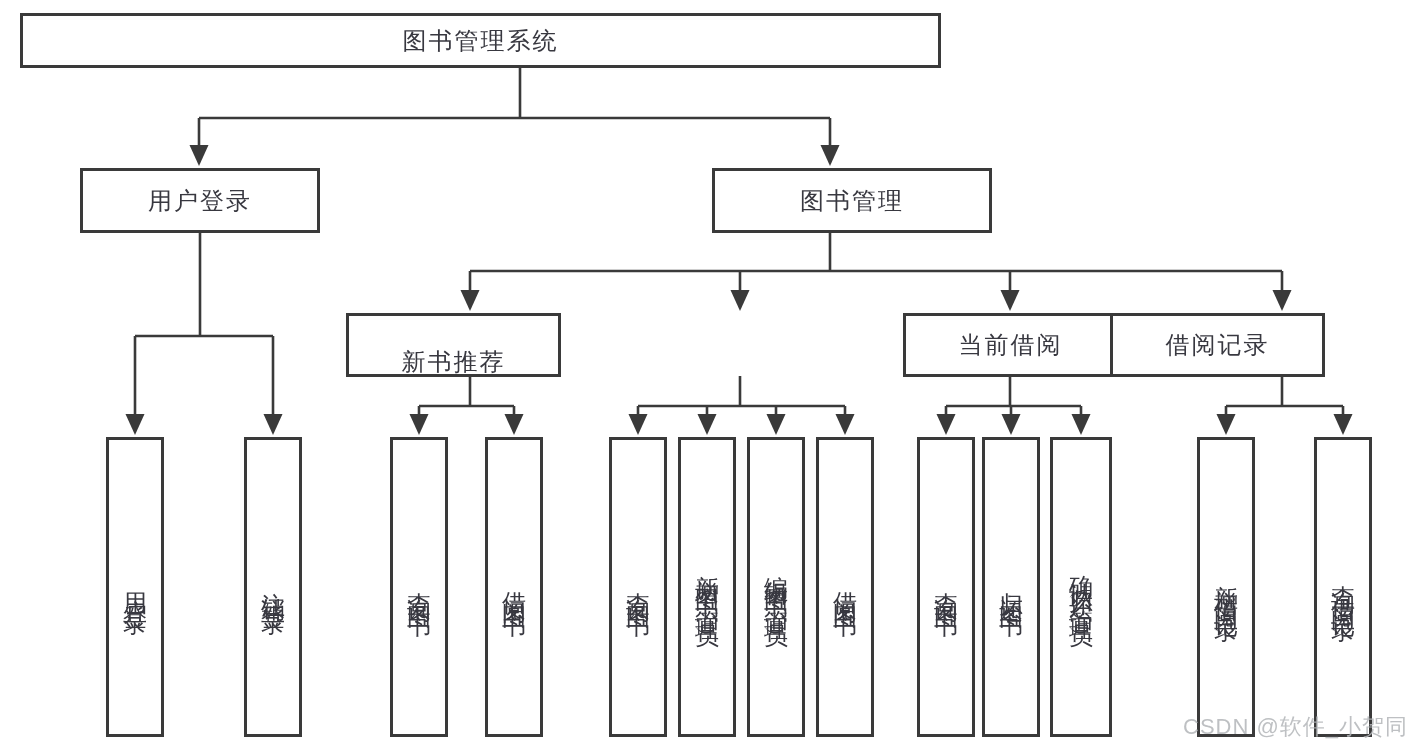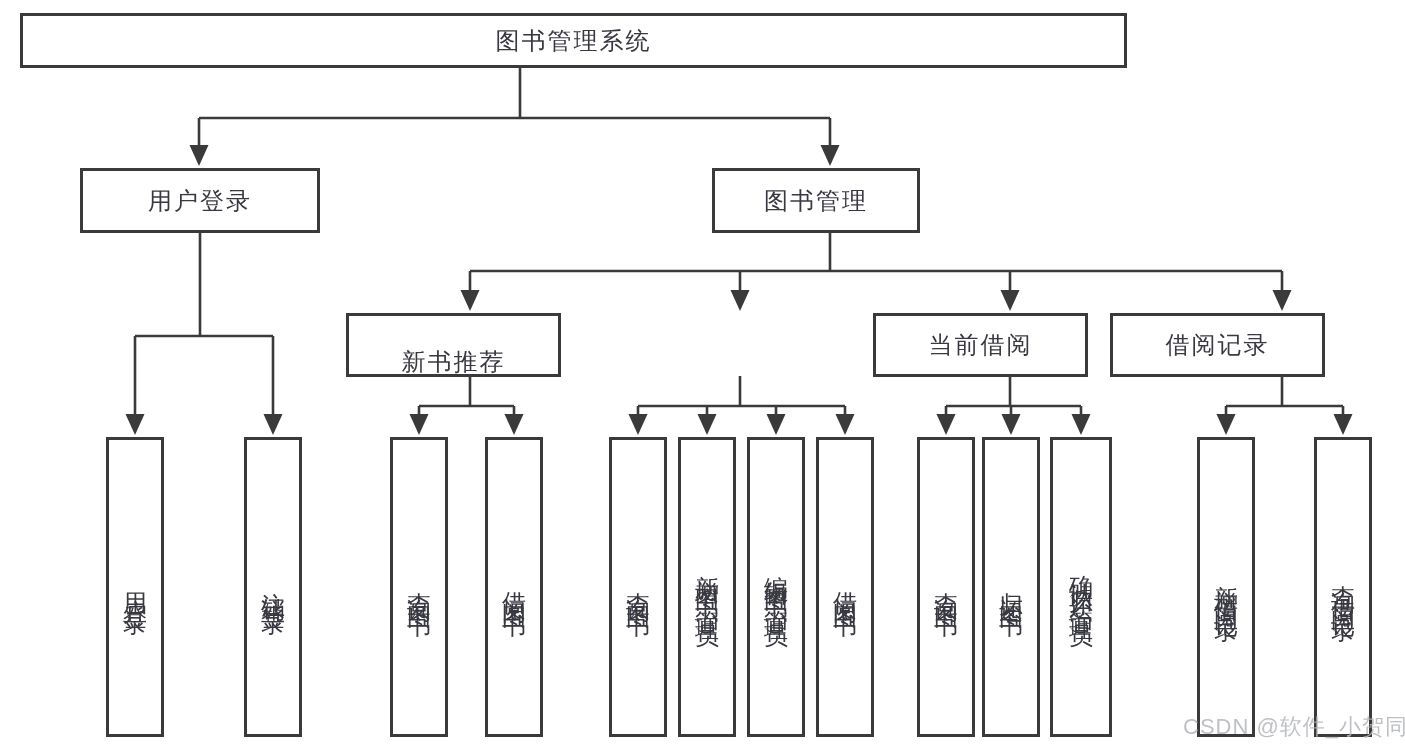--- a/index.html
+++ b/index.html
@@ -46,27 +46,27 @@
   .v-node{
     font-size:24px;
     line-height:1;
   }
   .v-node .node-label{
     writing-mode:vertical-rl;
     text-orientation:mixed;
     letter-spacing:7px;
     max-height:286px;
   }
-  .root-node    {left:20px;  top:13px;  width:1107px; height:55px;}
+  .root-node    {left:20px;  top:13px;  width:921px; height:55px;}
   .l2-user      {left:80px;  top:168px; width:240px;  height:65px;}
-  .l2-book      {left:712px; top:168px; width:208px;  height:65px;}
+  .l2-book      {left:712px; top:168px; width:280px;  height:65px;}
   .l3-node      {top:313px; width:215px; height:64px;}
   .l3-recommend {left:346px;align-items:flex-end;}
   .l3-borrow    {left:633px;}
-  .l3-current   {left:873px;text-align:right;}
+  .l3-current   {left:903px;text-align:right;}
   .l3-records   {left:1110px;}
   .leaf         {top:437px; width:58px; height:300px;}
   .leaf-1  {left:106px;}
   .leaf-2  {left:244px;}
   .leaf-3  {left:390px;}
   .leaf-4  {left:485px;}
   .leaf-5  {left:609px;}
   .leaf-6  {left:678px;}
   .leaf-7  {left:747px;}
   .leaf-8  {left:816px;}

